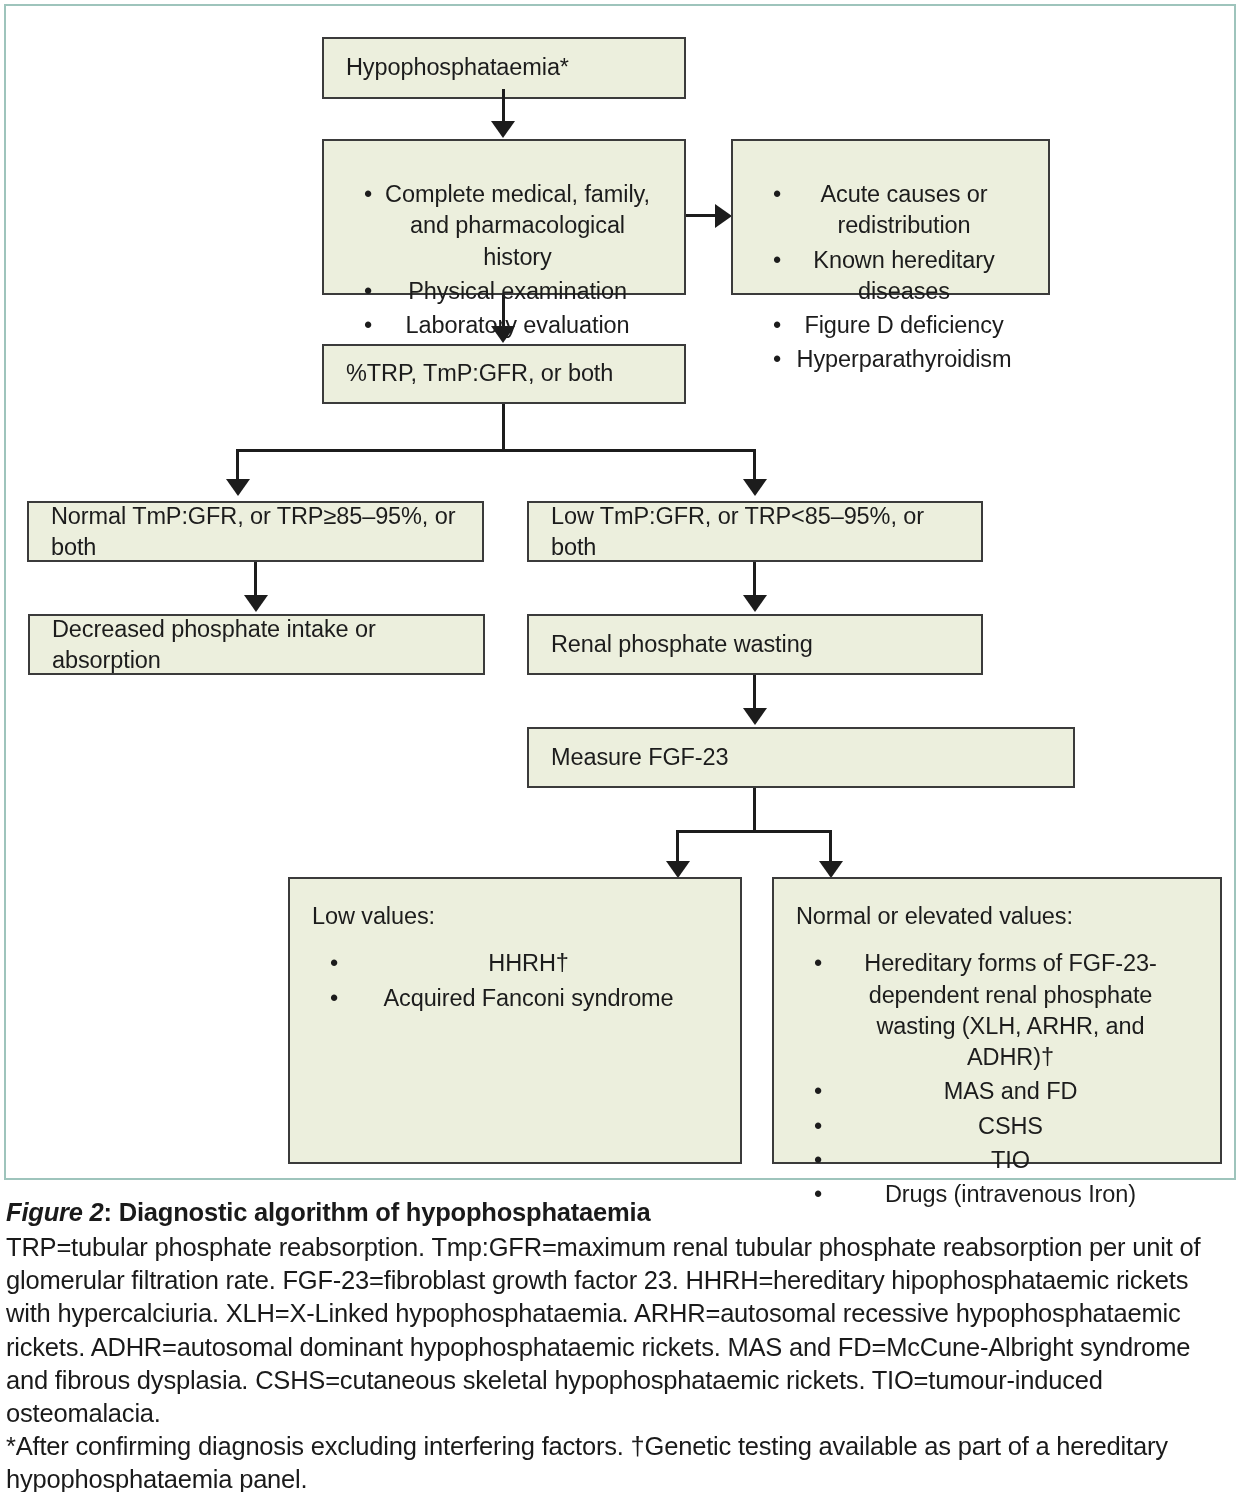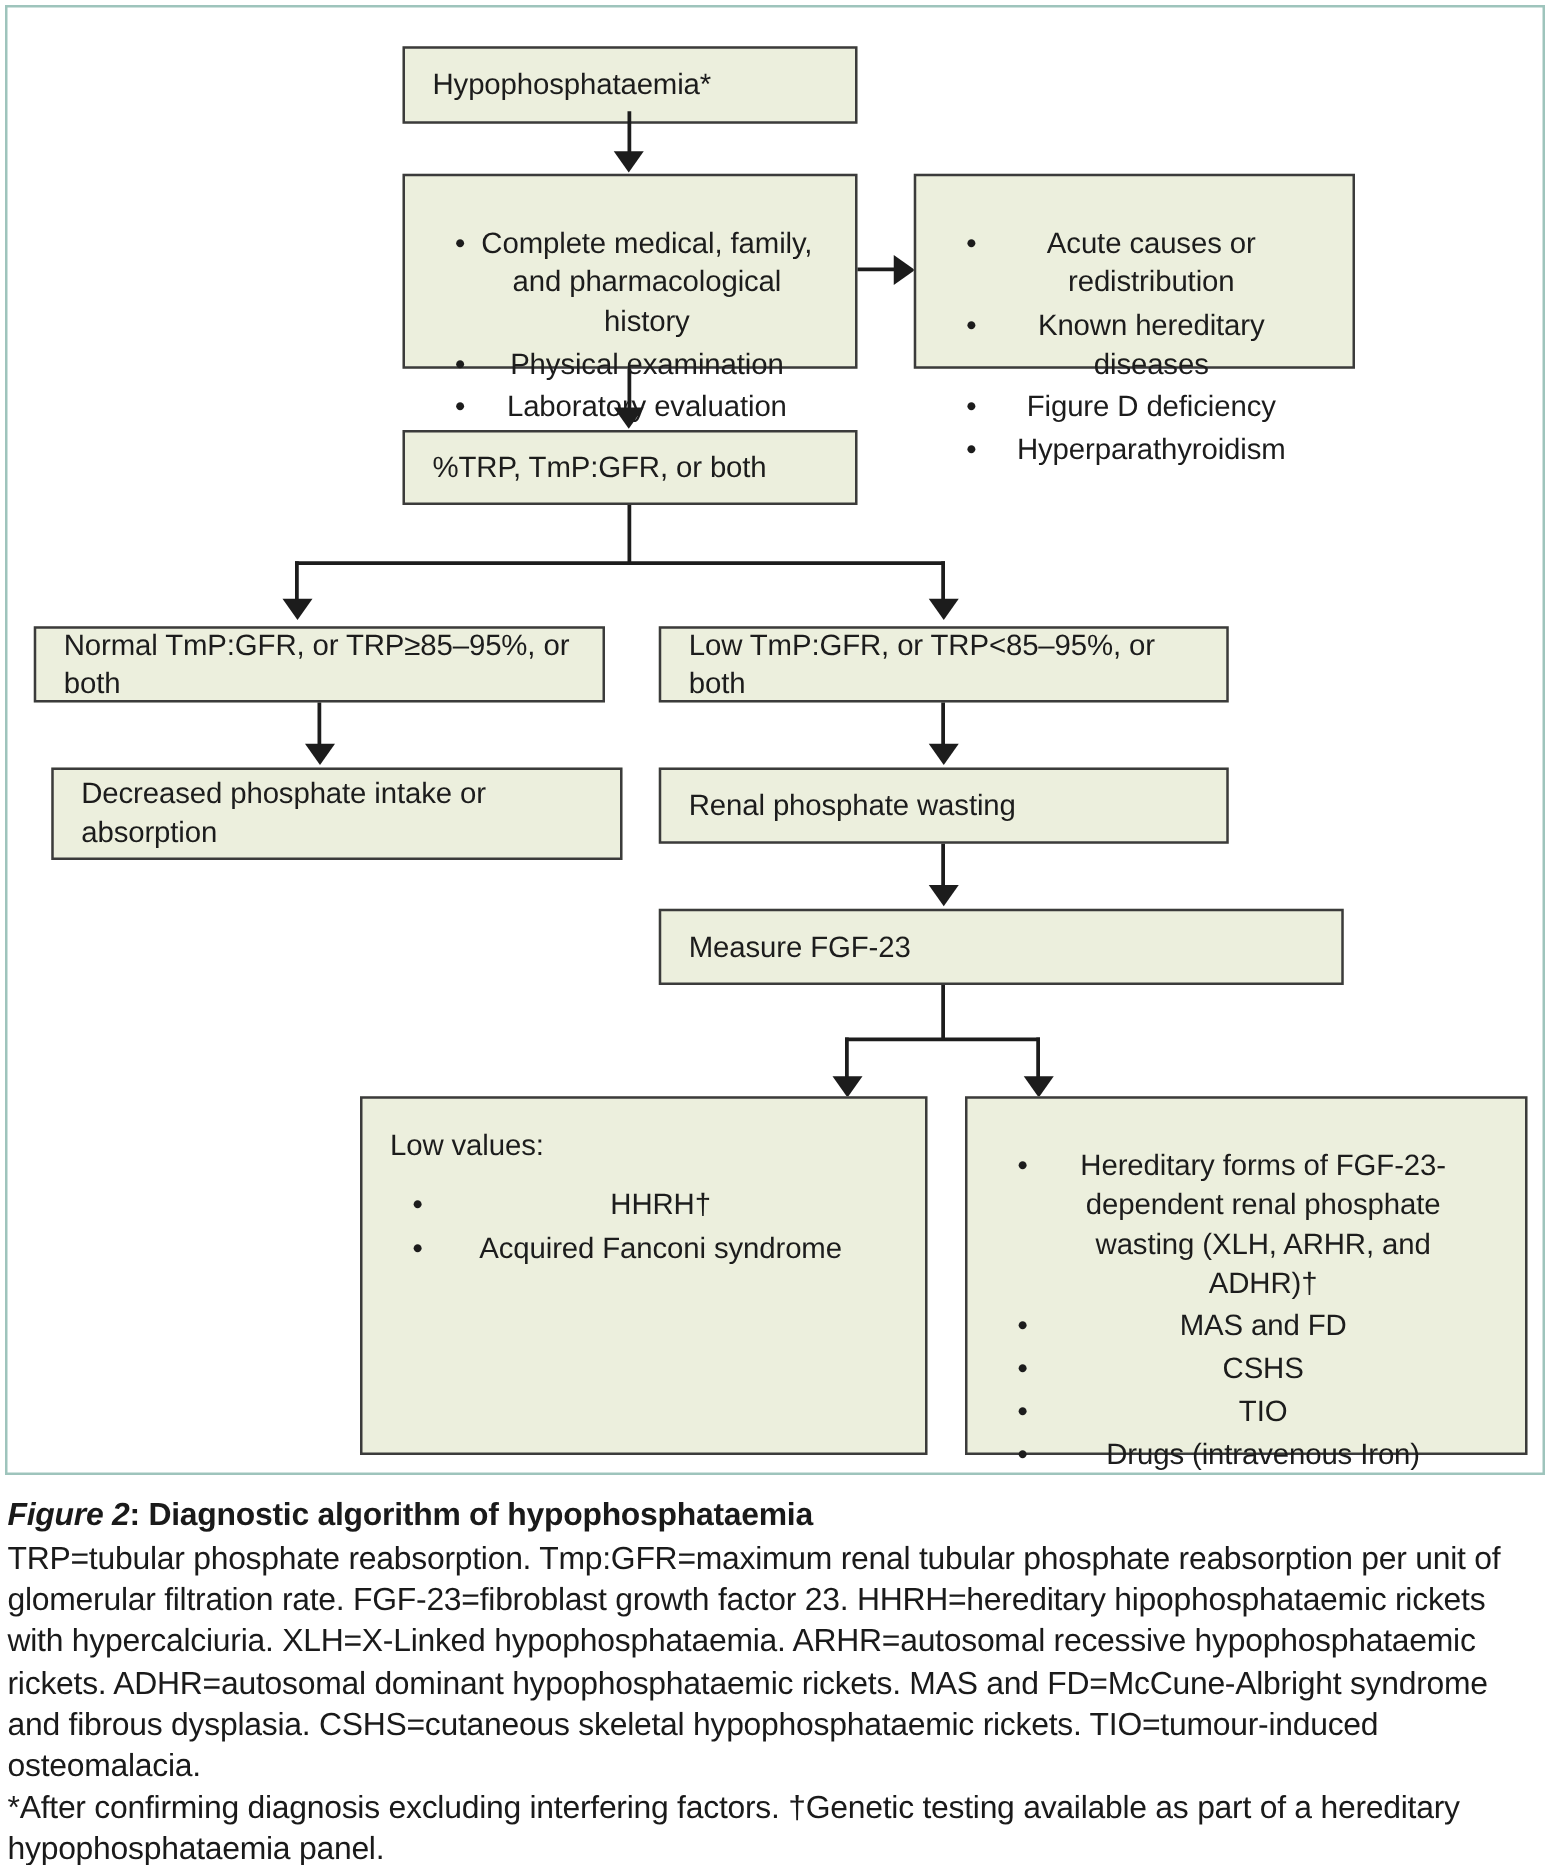--- a/index.html
+++ b/index.html
@@ -115,21 +115,21 @@
           <li>
               <span class="cont">Laboratory evaluation</span>
             </li>
         </ul>
       </div>
     </div>
 
     <div class="ln hl" style="left:686px;top:214px;width:32px;"></div>
     <div class="arrow-r" style="left:715px;top:204px;"></div>
 
-    <div class="box top-align" style="left:731px;top:139px;width:353px;height:156px;padding-left:28px;">
+    <div class="box top-align" style="left:731px;top:139px;width:319px;height:156px;padding-left:28px;">
       <div class="inner">
         <ul class="blist">
           <li>
               <span class="cont">Acute causes or redistribution</span>
             </li>
           <li>
               <span class="cont">Known hereditary diseases</span>
             </li>
           <li>
               <span class="cont">Figure D deficiency</span>
@@ -161,21 +161,21 @@
 
     <div class="box" style="left:527px;top:501px;width:456px;height:61px;">
       <div class="inner"><span>Low TmP:GFR, or TRP&lt;85–95%, or both</span></div>
     </div>
 
     <div class="ln vl" style="left:254px;top:562px;height:36px;"></div>
     <div class="arrow-d" style="left:244px;top:595px;"></div>
     <div class="ln vl" style="left:753px;top:562px;height:36px;"></div>
     <div class="arrow-d" style="left:743px;top:595px;"></div>
 
-    <div class="box" style="left:41px;top:614px;width:457px;height:74px;">
+    <div class="box" style="left:28px;top:614px;width:457px;height:61px;">
       <div class="inner"><span>Decreased phosphate intake or absorption</span></div>
     </div>
 
     <div class="box" style="left:527px;top:614px;width:456px;height:61px;">
       <div class="inner"><span>Renal phosphate wasting</span></div>
     </div>
 
     <div class="ln vl" style="left:753px;top:675px;height:36px;"></div>
     <div class="arrow-d" style="left:743px;top:708px;"></div>
 
@@ -199,20 +199,21 @@
             </li>
           <li>
               <span class="cont">Acquired Fanconi syndrome</span>
             </li>
         </ul>
       </div>
     </div>
 
     <div class="box top-align" style="left:772px;top:877px;width:450px;height:287px;">
       <div class="inner">
+        <div class="hdr">Normal or elevated values:</div>
         <ul class="blist">
           <li>
               <span class="cont">Hereditary forms of FGF-23-dependent renal phosphate wasting (XLH, ARHR, and ADHR)†</span>
             </li>
           <li>
               <span class="cont">MAS and FD</span>
             </li>
           <li>
               <span class="cont">CSHS</span>
             </li>

